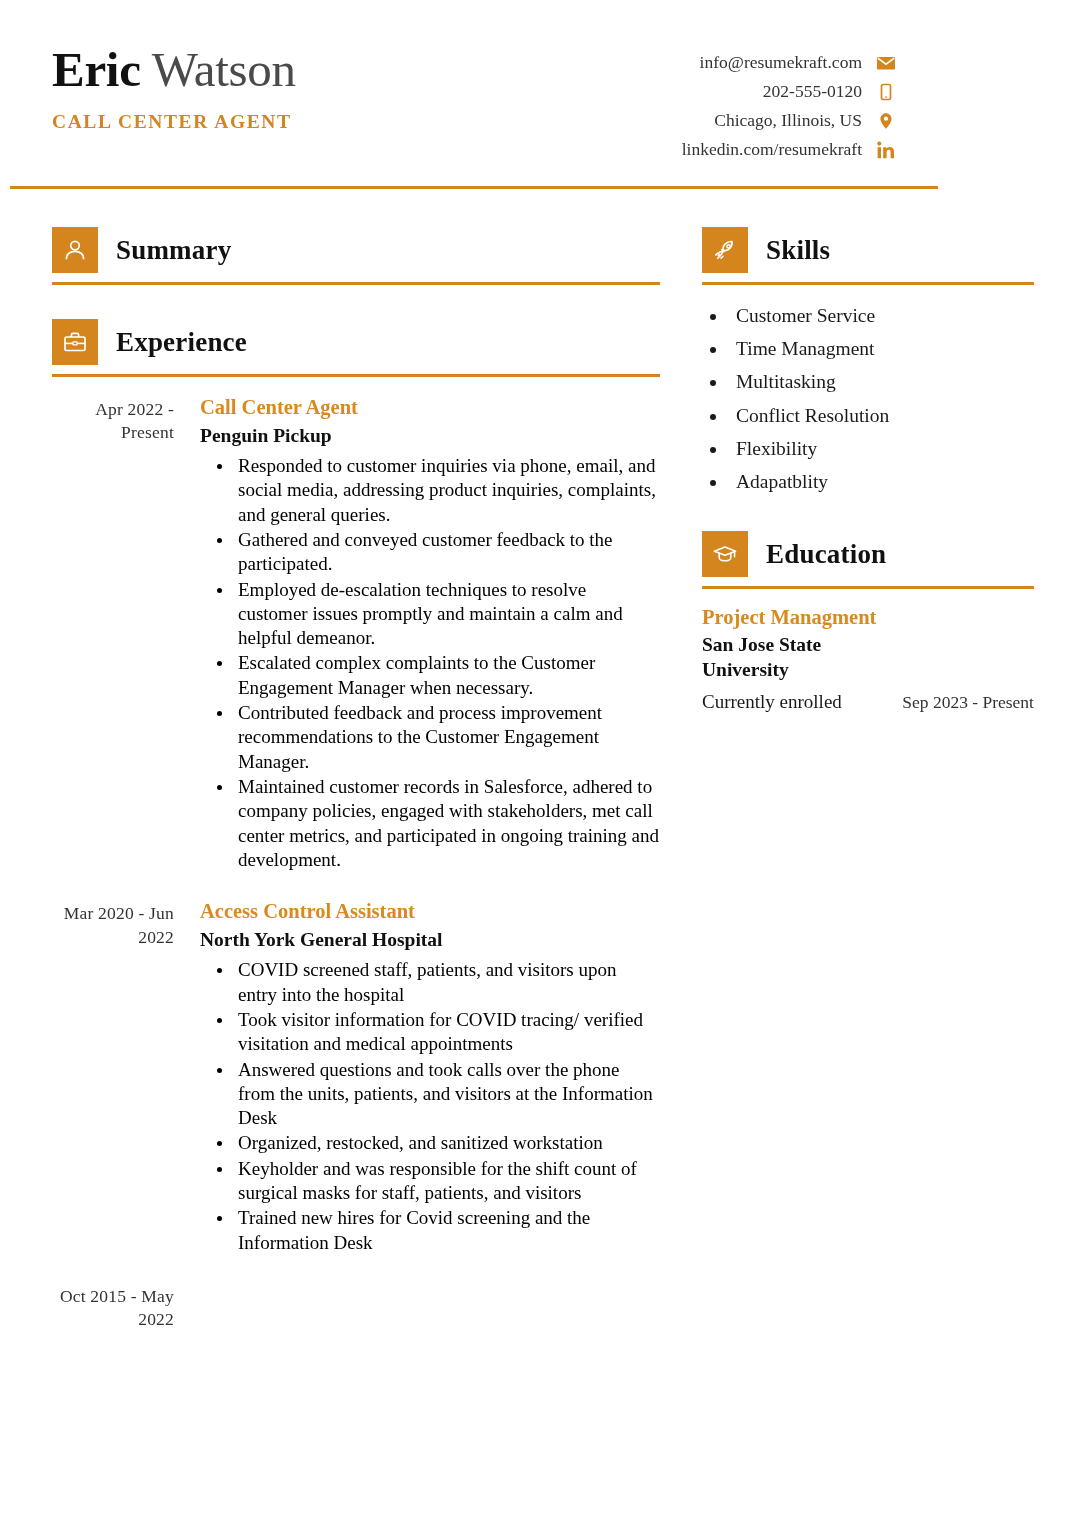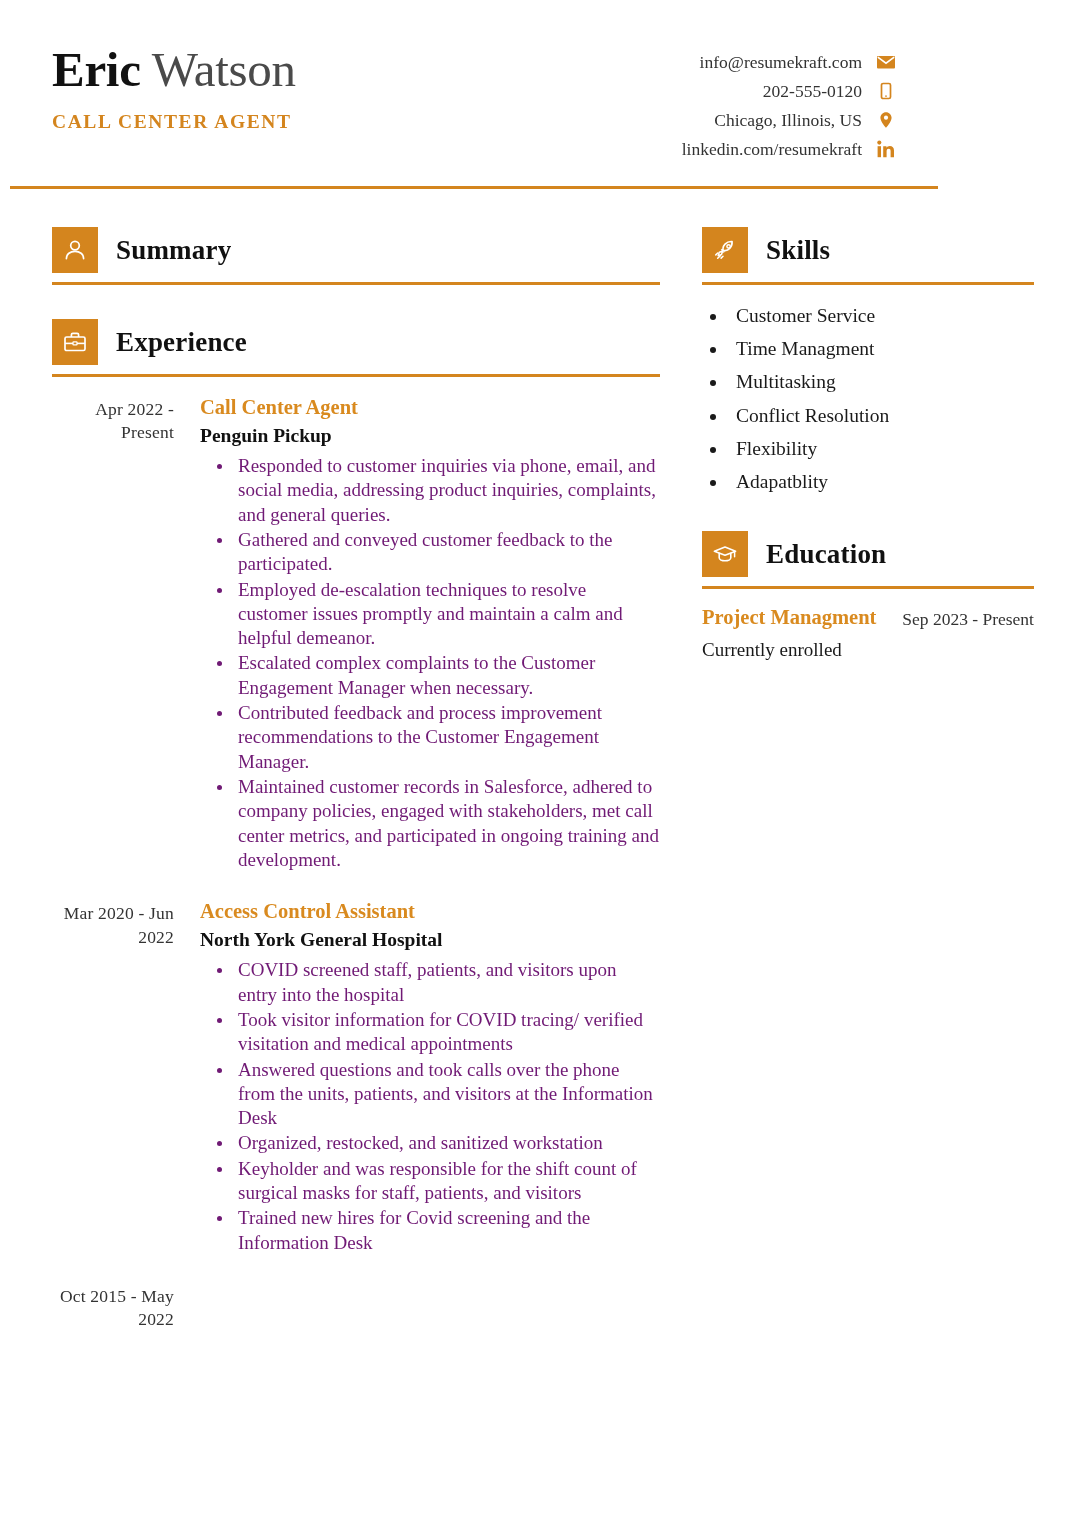--- a/index.html
+++ b/index.html
@@ -56,21 +56,21 @@
   .contact-block {
     padding-top: 14px;
     display: flex;
     flex-direction: column;
     gap: 8px;
     align-items: flex-end;
   }
 
   .contact-row {
     display: flex;
-    align-items: flex-start;
+    align-items: flex-end;
     justify-content: flex-end;
     gap: 14px;
   }
 
   .contact-text {
     font-size: 17.5px;
     color: #333333;
     line-height: 1.2;
     text-align: right;
   }
@@ -185,21 +185,21 @@
   }
 
   .exp-bullets {
     margin-top: 6px;
     padding-left: 34px;
   }
 
   .exp-bullets li {
     font-size: 19px;
     line-height: 1.28;
-    color: #701a75;
+    color: #000000;
     margin-bottom: 1px;
     padding-left: 4px;
   }
 
   .exp-bullets li::marker { font-size: 17px; }
 
   
   .skills-list {
     margin-top: 16px;
     padding-left: 26px;
@@ -208,21 +208,21 @@
     font-size: 19.5px;
     line-height: 1.55;
     color: #1a1a1a;
     padding-left: 8px;
     margin-bottom: 3px;
   }
 
   
   .edu-list { margin-top: 16px; }
 
-  .edu-item { display: flex; justify-content: space-between; gap: 10px; }
+  .edu-item { display: flex; justify-content: space-between; gap: 10px; align-items: flex-end; }
 
   .edu-main { flex: 1 1 auto; max-width: 205px; }
 
   .edu-degree {
     font-size: 20.5px;
     font-weight: 700;
     color: #d98a1f;
     line-height: 1.25;
   }
   .edu-school {
@@ -421,20 +421,21 @@
               </svg>
           </span>
           <span class="section-title">Education</span>
         </div>
         <div class="section-rule"></div>
 
         <div class="edu-list">
           <div class="edu-item">
             <div class="edu-main">
               <div class="edu-degree">Project Managment</div>
+              <div class="edu-school">San Jose State University</div>
               <div class="edu-note">Currently enrolled</div>
             </div>
             <div class="edu-dates">Sep 2023 - Present</div>
           </div>
         </div>
       </div>
 
     </div>
 
   </div>

